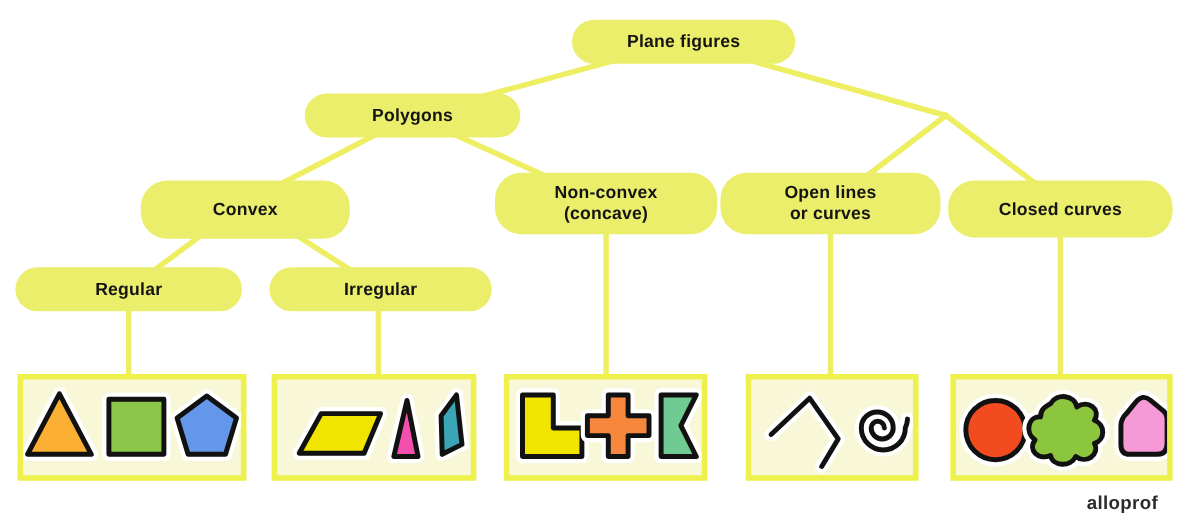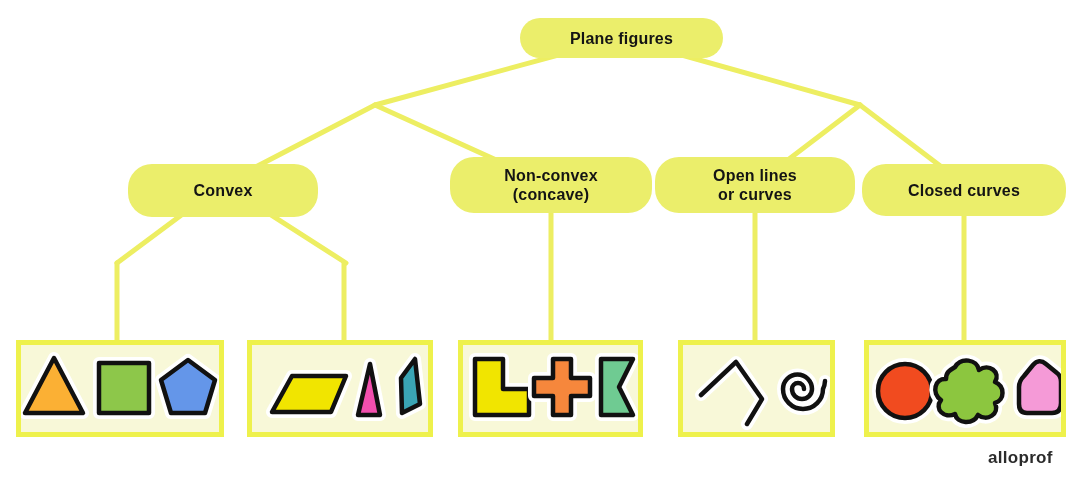--- a/index.html
+++ b/index.html
@@ -44,33 +44,42 @@
     <line class="cline" x1="117" y1="263" x2="117" y2="342" stroke="#edee62"></line>
     <line class="cline" x1="344" y1="263" x2="344" y2="342" stroke="#edee62"></line>
     <line class="cline" x1="551" y1="185" x2="551" y2="342" stroke="#edee62"></line>
     <line class="cline" x1="755" y1="185" x2="755" y2="342" stroke="#edee62"></line>
     <line class="cline" x1="964" y1="184" x2="964" y2="342" stroke="#edee62"></line>
   </svg>
 
   <div class="pill" style="left:520px;top:18px;width:203px;height:40px;">
     <span>Plane figures</span>
   </div>
+  <div class="pill" style="left:277px;top:85px;width:196px;height:40px;">
+    <span>Polygons</span>
+  </div>
   <div class="pill" style="left:128px;top:164px;width:190px;height:53px;">
     <span>Convex</span>
   </div>
   <div class="pill" style="left:655px;top:157px;width:200px;height:56px;">
     <span>Open lines</span>
     <span>or curves</span>
   </div>
   <div class="pill" style="left:450px;top:157px;width:202px;height:56px;">
     <span>Non-convex</span>
     <span>(concave)</span>
   </div>
   <div class="pill" style="left:862px;top:164px;width:204px;height:52px;">
     <span>Closed curves</span>
+  </div>
+  <div class="pill" style="left:14px;top:243px;width:206px;height:40px;">
+    <span>Regular</span>
+  </div>
+  <div class="pill" style="left:245px;top:243px;width:202px;height:40px;">
+    <span>Irregular</span>
   </div>
 
   <div class="sbox" style="left:16px;top:340px;width:208px;height:97px;">
     <svg viewBox="0 0 198 87">
       <polygon class="halo" points="33,13 62,68 4,68"></polygon>
       <polygon class="main" points="33,13 62,68 4,68" fill="#fbb034"></polygon>
       <polygon class="halo" points="78,18 128,18 128,68 78,68"></polygon>
       <polygon class="main" points="78,18 128,18 128,68 78,68" fill="#8dc74a"></polygon>
       <polygon class="halo" points="167,15 194,35 184,68 150,68 140,35"></polygon>
       <polygon class="main" points="167,15 194,35 184,68 150,68 140,35" fill="#6496e9"></polygon>

